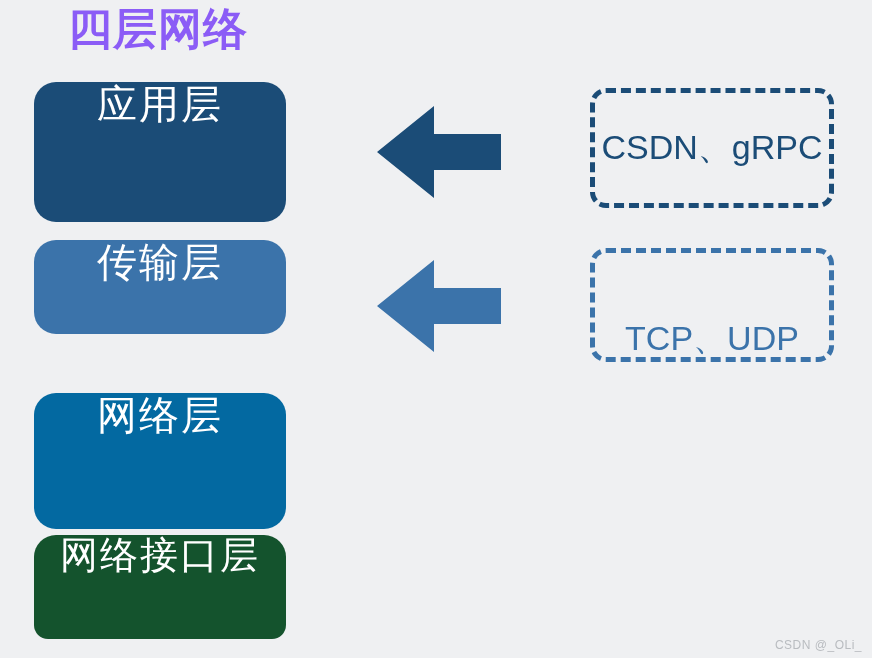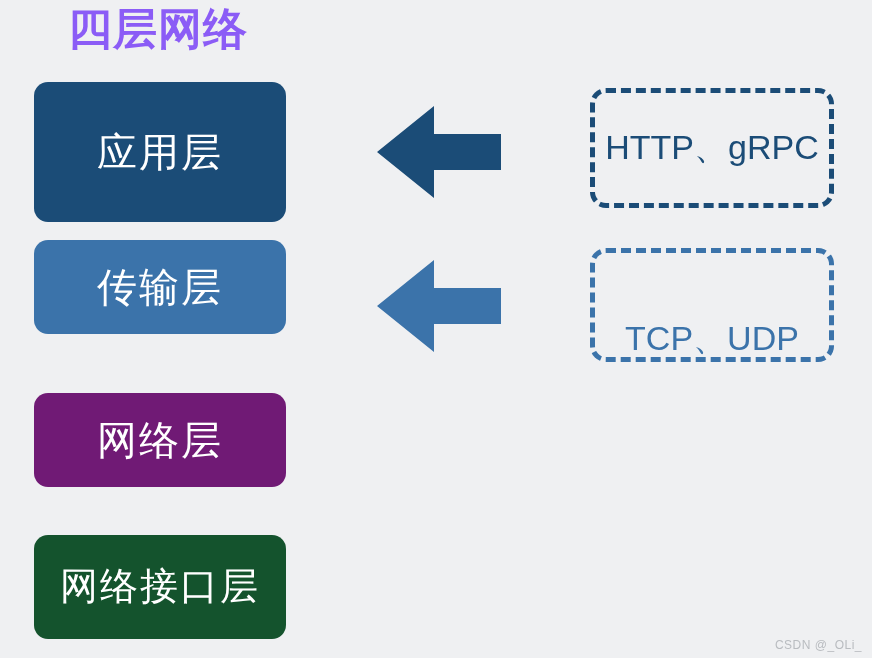--- a/index.html
+++ b/index.html
@@ -31,39 +31,39 @@
     letter-spacing: 1px;
     line-height: 54px;
     white-space: nowrap;
   }
 
   
   .layer-box {
     position: absolute;
     left: 34px;
     width: 252px;
-    border-radius: 14px;
+    border-radius: 22px;
     display: flex;
-    align-items: center;
+    align-items: flex-start;
     justify-content: center;
     color: #ffffff;
     font-size: 40px;
     font-weight: 400;
     letter-spacing: 2px;
     box-sizing: border-box;
   }
   .layer-box .layer-label {
     display: block;
     line-height: 1.1;
     white-space: nowrap;
   }
 
   #layer-0 { top: 82px;  height: 140px; background: #1b4c77; }
   #layer-1 { top: 240px; height: 94px; background: #3b73aa; }
-  #layer-2 { top: 393px; height: 94px; background: #701a75; }
+  #layer-2 { top: 393px; height: 136px; background: #0369a1; }
   #layer-3 { top: 535px; height: 104px; background: #14532d;
              border-bottom-left-radius: 14px; border-bottom-right-radius: 14px; }
   #layer-3 .layer-label { font-size: 38px; }
 
   
   .arrow {
     position: absolute;
     left: 377px;
     width: 124px;
     height: 96px;
@@ -130,21 +130,21 @@
       <polygon points="0,48 57,2 57,30 124,30 124,66 57,66 57,94" fill="#1b4c77"></polygon>
     </svg>
   </div>
   <div class="arrow" id="arrow-1">
     <svg viewBox="0 0 124 96" xmlns="http://www.w3.org/2000/svg" aria-hidden="true">
       <polygon points="0,48 57,2 57,30 124,30 124,66 57,66 57,94" fill="#3b73aa"></polygon>
     </svg>
   </div>
 
   <div class="proto-box" id="proto-0">
-    <span class="proto-label">HTTP、gRPC</span>
+    <span class="proto-label">CSDN、gRPC</span>
   </div>
   <div class="proto-box" id="proto-1">
     <span class="proto-label">TCP、UDP</span>
   </div>
 
   <div class="watermark">CSDN @_OLi_</div>
 
 </div>
 
 </body></html>

